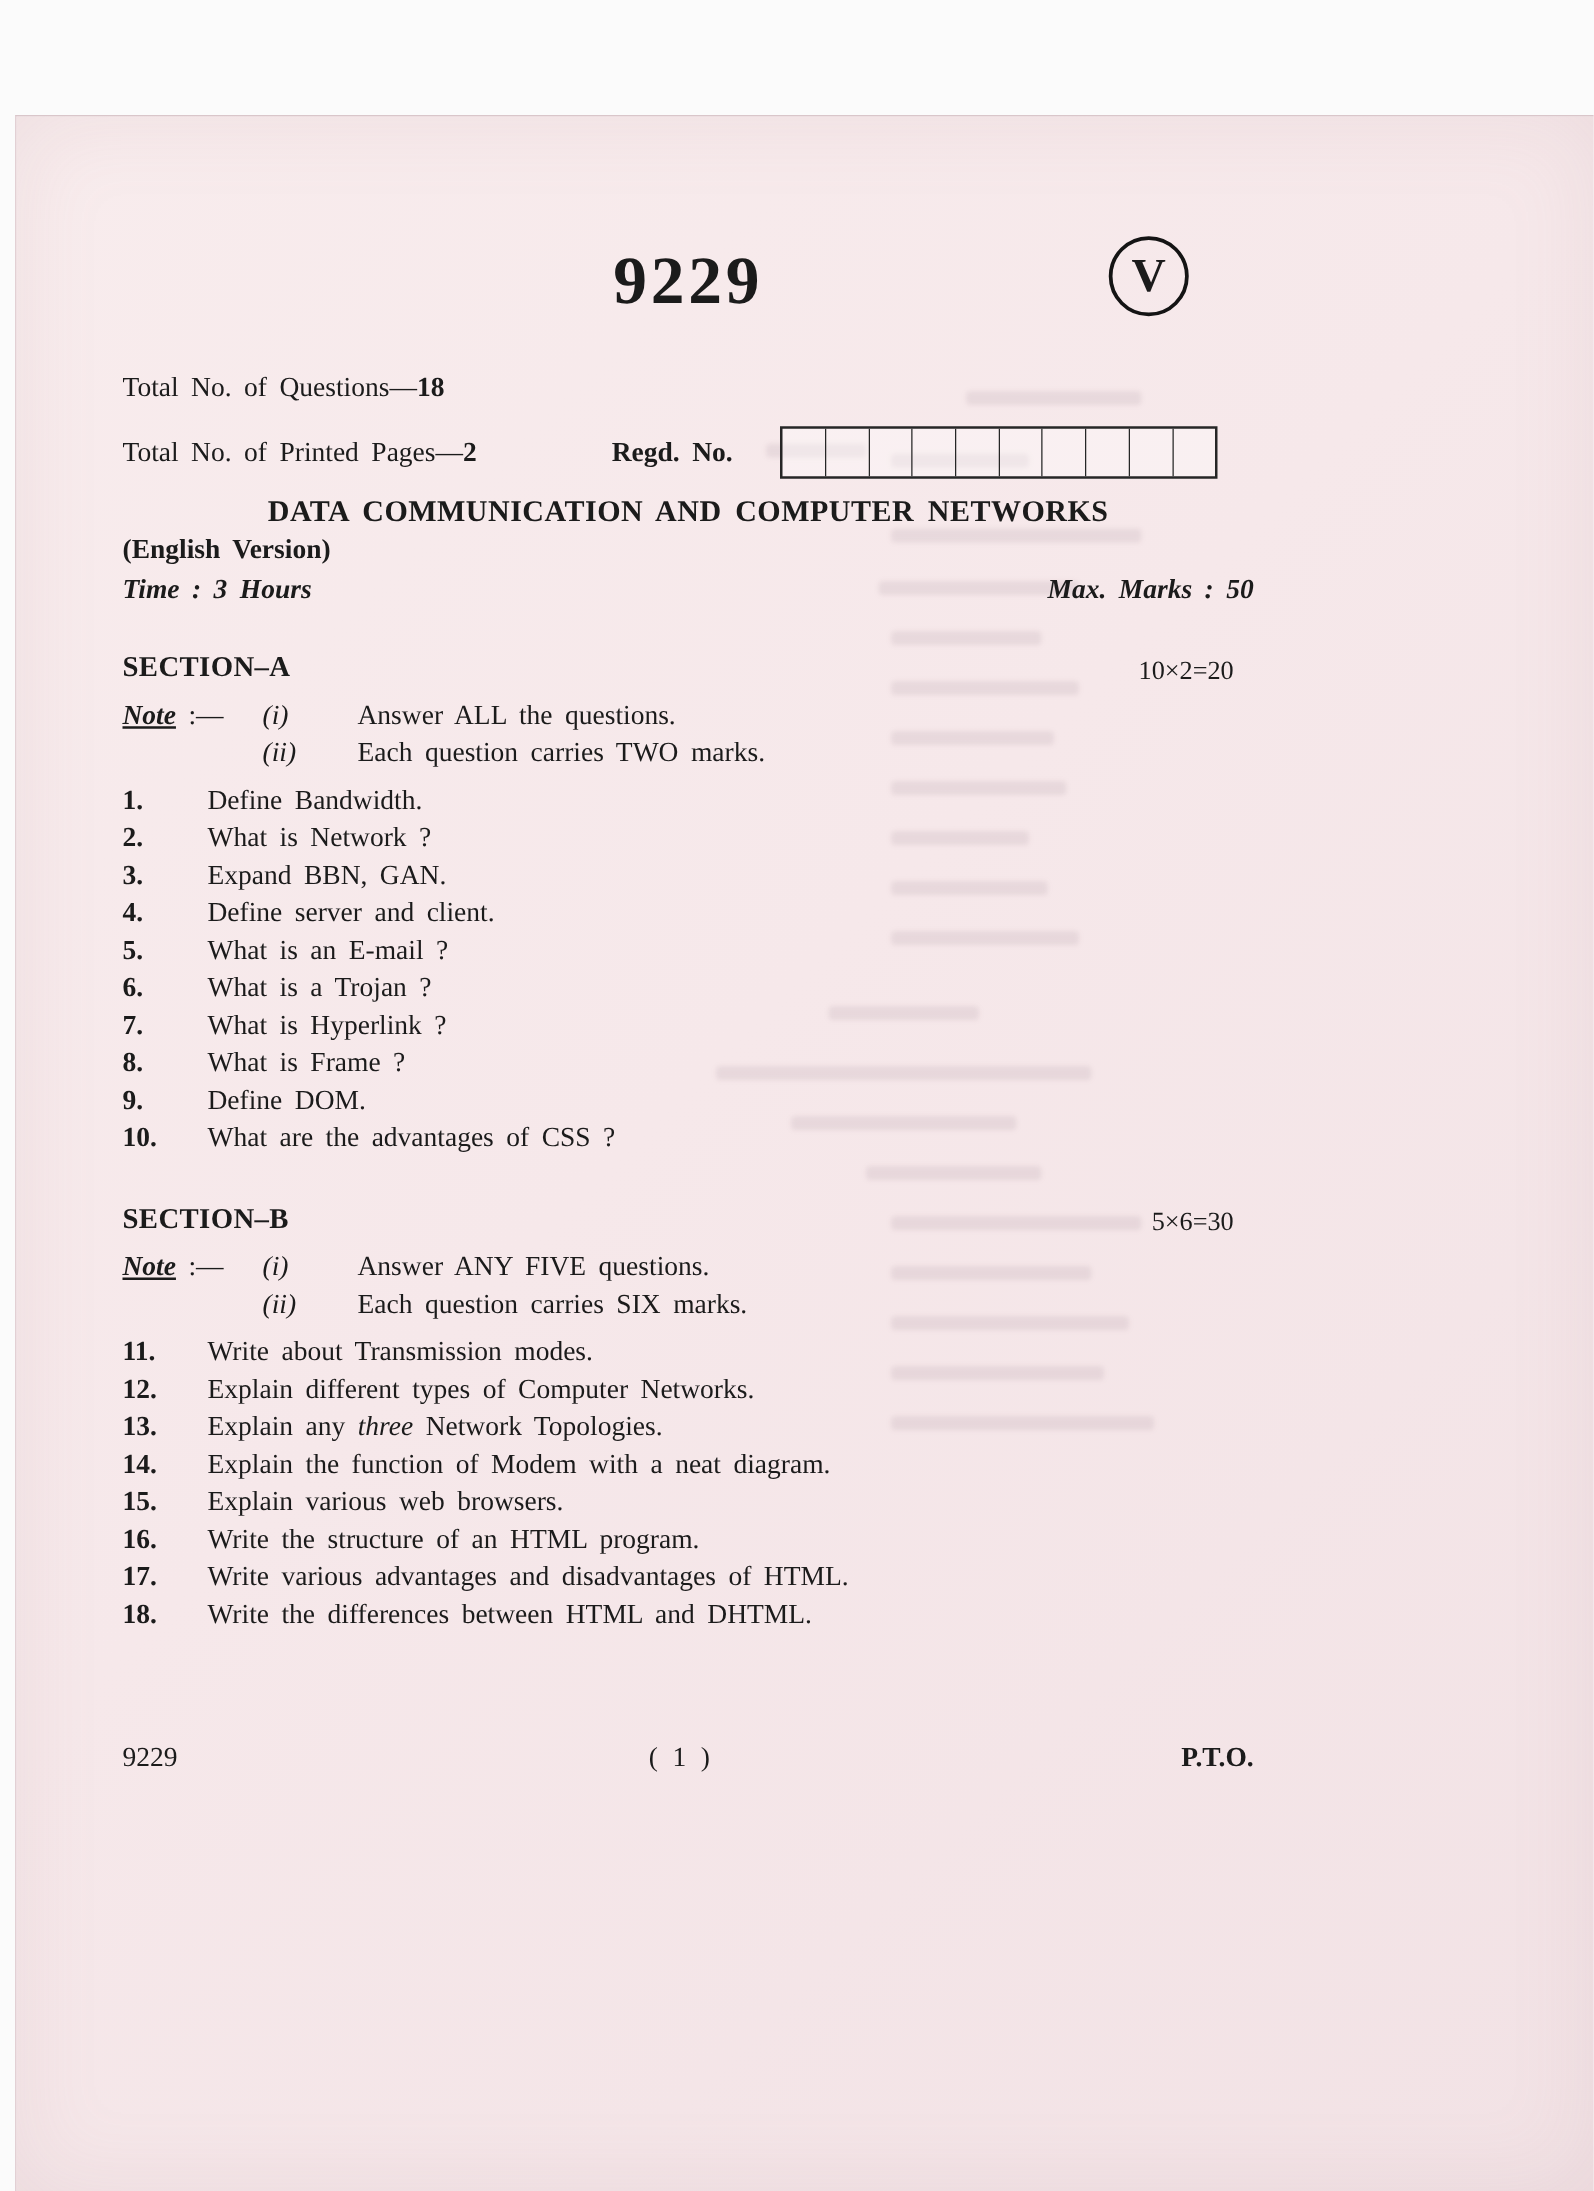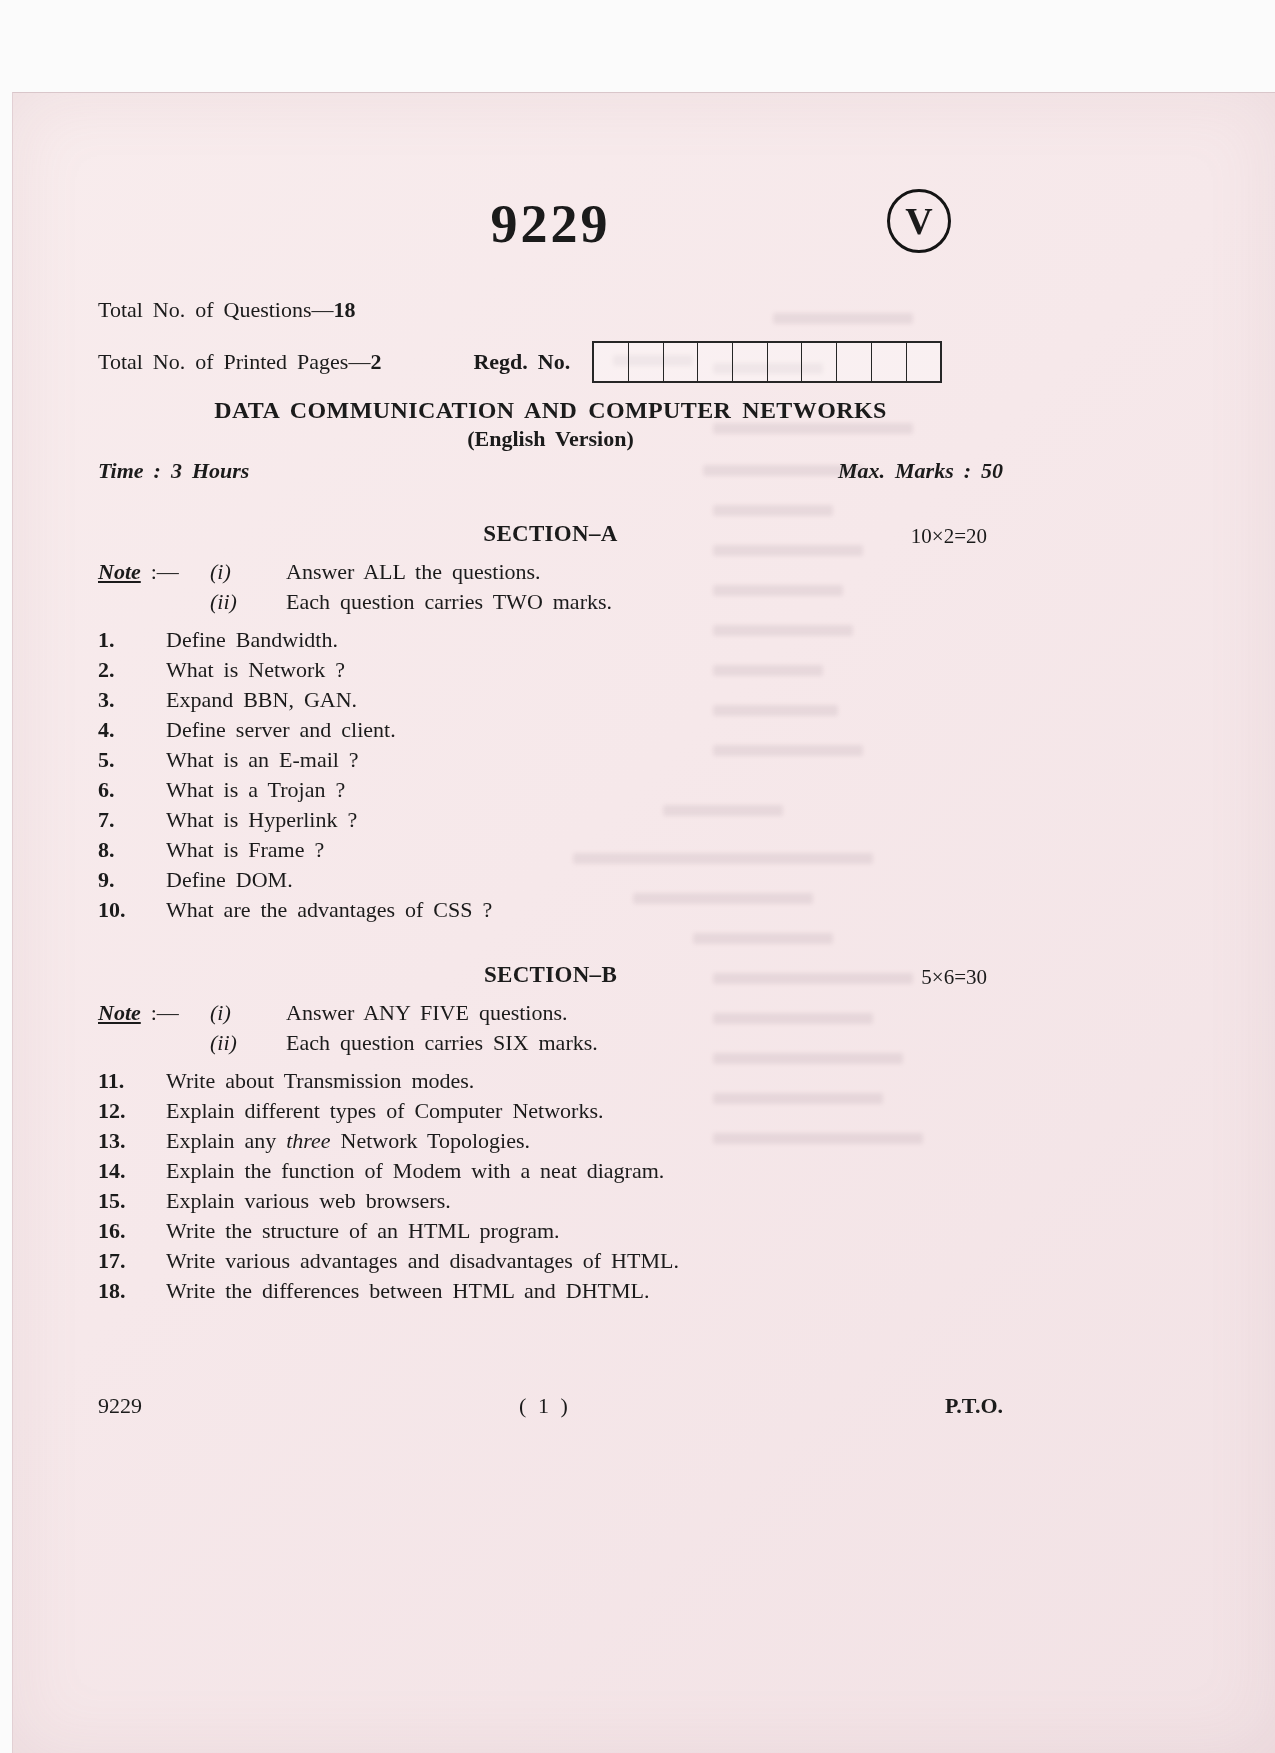--- a/index.html
+++ b/index.html
@@ -24,35 +24,35 @@
   
   .code-row { position:relative; height:64px; }
   .exam-code { text-align:center; font-size:54px; font-weight:bold; letter-spacing:3px; }
   .version-circle {
     position:absolute; right:52px; top:-4px; width:64px; height:64px;
     border:3px solid #141414; border-radius:50%;
     display:flex; align-items:center; justify-content:center;
     font-size:38px; font-weight:bold;
   }
   .line-tq { margin-top:40px; font-size:22px; }
-  .row-pages { margin-top:18px; display:flex; align-items:center; font-size:22px; }
+  .row-pages { margin-top:18px; display:flex; align-items:center; font-size:22px;gap:16px; }
   .regd-label { font-weight:bold; margin-left:92px; white-space:nowrap; }
   .regd-grid { display:flex; margin-left:22px; width:350px; height:42px; border:2px solid #262626; background:rgba(255,255,255,0.35); }
   .regd-cell { flex:1; border-left:1.5px solid #262626; }
   .regd-cell:first-child { border-left:none; }
   .bold { font-weight:bold; }
 
   .title { margin-top:14px; text-align:center; font-size:24px; font-weight:bold; letter-spacing:0.4px; }
   .paper { margin-top:6px; text-align:center; font-size:23px; font-weight:bold; }
-  .version-line { margin-top:2px; text-align:center; font-size:22px; font-weight:bold; }
+  .version-line { margin-top:2px; text-align:left; font-size:22px; font-weight:bold; }
   .time-row { margin-top:6px; display:flex; justify-content:space-between; font-size:22px; font-weight:bold; font-style:italic; }
 
   
   .section-heading-row { position:relative; margin-top:6px; height:30px; }
-  .section-heading { text-align:center; font-size:23px; font-weight:bold; letter-spacing:0.3px;margin-top:37px; }
+  .section-heading { text-align:left; font-size:23px; font-weight:bold; letter-spacing:0.3px;margin-top:37px; }
   .section-marks { position:absolute; right:16px; top:3px; font-size:21px; }
   .notes { margin-top:6px; }
   .note-row { display:flex; font-size:22px; line-height:30px; }
   .note-label { width:112px; flex:0 0 112px; }
   .note-label i { font-weight:bold;text-decoration:underline; }
   .note-num { width:76px; flex:0 0 76px; font-style:italic; }
   .questions { margin-top:8px; }
   .q-row { display:flex; font-size:22px; line-height:30px; }
   .q-num { width:68px; flex:0 0 68px; font-weight:bold; }
   .q-text { flex:1; }

